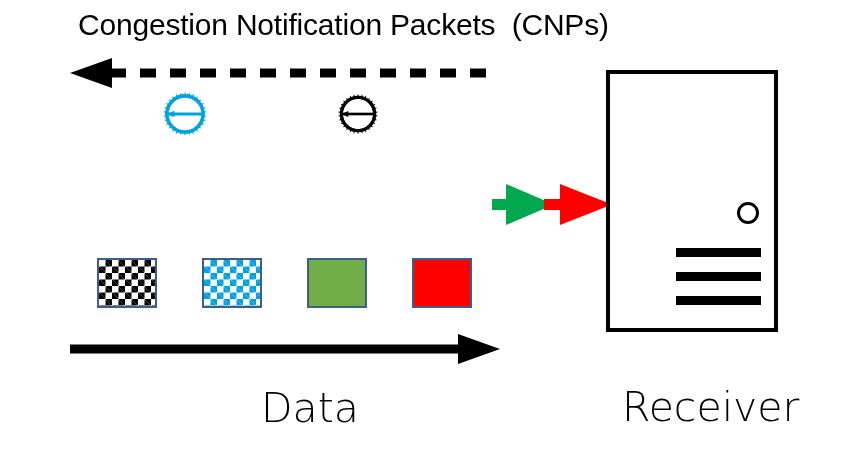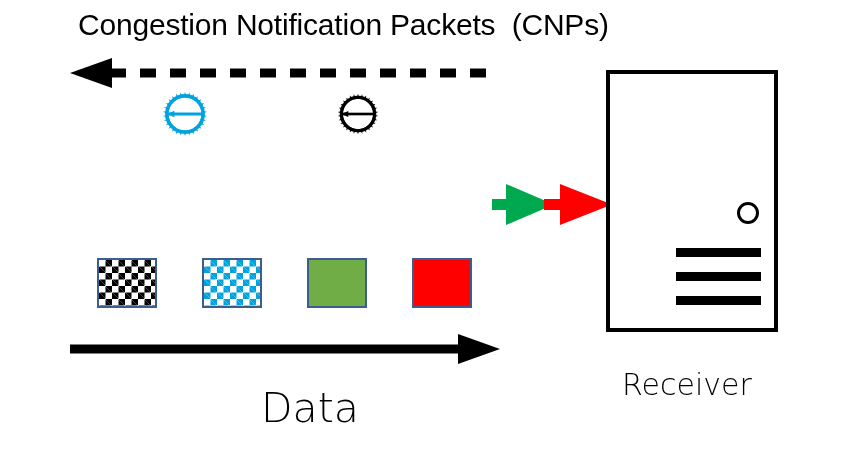--- a/index.html
+++ b/index.html
@@ -137,22 +137,22 @@
     color: #000000;
     white-space: pre;
   }
   .caption.data-label {
     left: 261px;
     top: 384px;
     font-size: 41px;
   }
   .caption.receiver-label {
     left: 622px;
-    top: 367px;
-    font-size: 30px;
+    top: 383px;
+    font-size: 41px;
   }
 </style>
 </head>
 <body>
 
 <div id="canvas">
 
   <div class="title">Congestion Notification Packets  (CNPs)</div>
 
   <svg class="cnp-arrow" viewBox="0 0 430 30" xmlns="http://www.w3.org/2000/svg">

